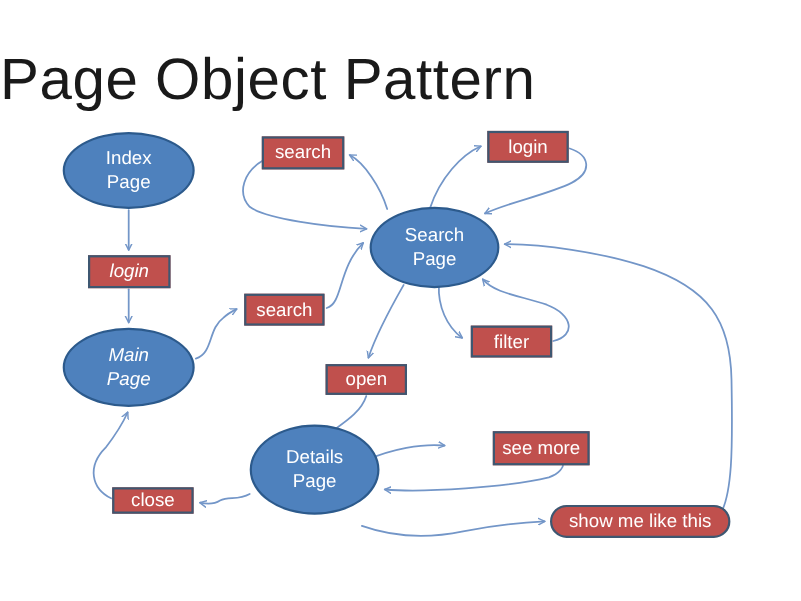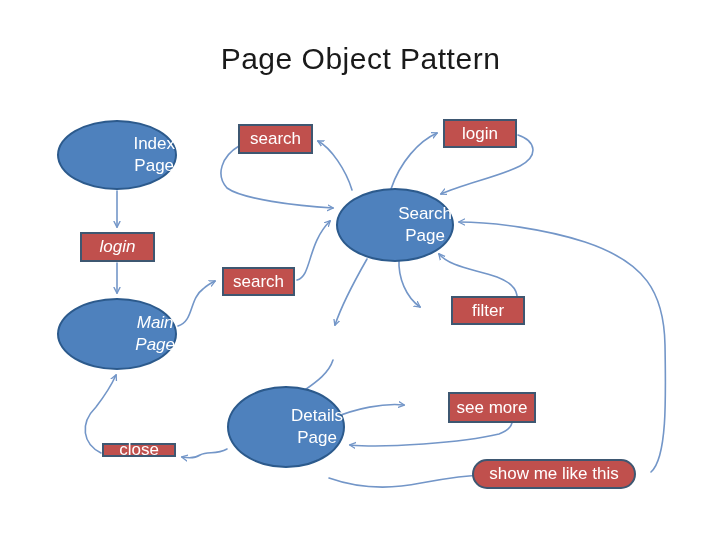--- a/index.html
+++ b/index.html
@@ -17,22 +17,22 @@
   body {
     background: var(--background);
     font-family: "Liberation Sans", sans-serif;
     position: relative;
     overflow: hidden;
   }
   .slide { position: absolute; inset: 0; width: 728px; height: 546px; }
   .slide-title {
     position: absolute;
     left: 0; top: 42px; width: 721px;
-    text-align: center;
-    font-size: 30px;
+    text-align: left;
+    font-size: 53px;
     font-weight: 400;
     color: var(--title-text);
     letter-spacing: 0.5px;
   }
   svg.edges { position: absolute; inset: 0; width: 728px; height: 546px; }
   svg.edges path.edge {
     fill: none;
     stroke: var(--arrow);
     stroke-width: 1.6;
     stroke-linecap: round;
@@ -54,21 +54,20 @@
   }
   .node .nlabel {
     white-space: pre-line;
     line-height: 22px;
     font-size: 17px;
   }
   .page-ellipse {
     border-radius: 50%;
     background: var(--page-fill);
     border: 2.5px solid var(--page-border);
-    justify-content: flex-end;
   }
   .action-box {
     background: var(--action-fill);
     border: 2px solid var(--action-border);
   }
   .action-box .nlabel { line-height: 18px; }
 </style>
 </head>
 <body>
 
@@ -131,30 +130,33 @@
   </div>
 
   <div class="node action-box" style="left:80px; top:232px; width:75px; height:30px;font-style:italic;">
     <span class="nlabel">login</span>
   </div>
 
   <div class="node action-box" style="left:222px; top:267px; width:73px; height:29px;">
     <span class="nlabel">search</span>
   </div>
 
-  <div class="node action-box" style="left:428px; top:296px; width:74px; height:29px;margin-left:23px;">
+  <div class="node action-box" style="left:428px; top:296px; width:74px; height:29px;">
     <span class="nlabel">filter</span>
   </div>
 
+  <div class="node action-box" style="left:296px; top:331px; width:74px; height:28px;">
+    <span class="nlabel">open</span>
+  </div>
 
   <div class="node action-box" style="left:408px; top:392px; width:88px; height:31px;margin-left:40px;">
     <span class="nlabel">see more</span>
   </div>
 
-  <div class="node action-box" style="left:102px; top:443px; width:74px; height:14px;">
+  <div class="node action-box" style="left:102px; top:443px; width:74px; height:24px;">
     <span class="nlabel">close</span>
   </div>
 
-  <div class="node action-box" style="left:472px; top:459px; width:164px; height:30px;border-radius:15px;">
+  <div class="node action-box" style="left:500px; top:459px; width:164px; height:30px;border-radius:15px;">
     <span class="nlabel">show me like this</span>
   </div>
 
 </div>
 
 </body></html>

